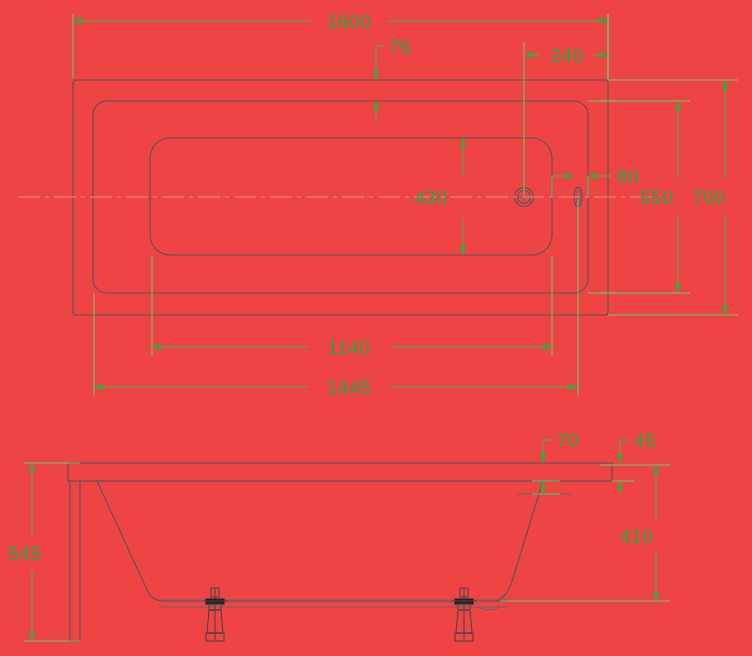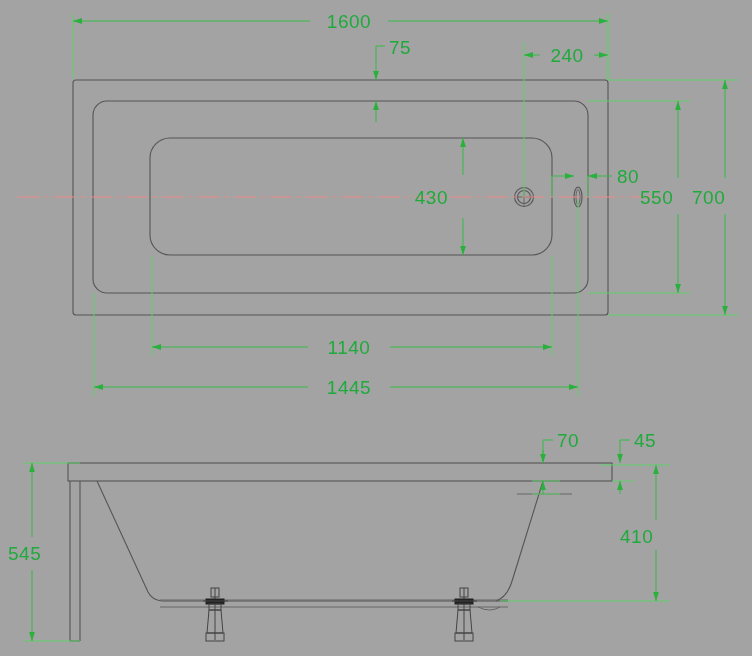--- a/index.html
+++ b/index.html
@@ -7,21 +7,21 @@
     padding: 0;
     background: #ffffff;
   }
   body {
     font-family: "Liberation Sans", sans-serif;
   }
   #drawing-root {
     position: relative;
     width: 752px;
     height: 656px;
-    background: #a3a3a3;
+    background: #ef4444;
     overflow: hidden;
     text-decoration: underline;
   }
   svg#cad {
     display: block;
     width: 752px;
     height: 656px;
   }
   .dim-text {
     font-family: "Liberation Sans", sans-serif;

